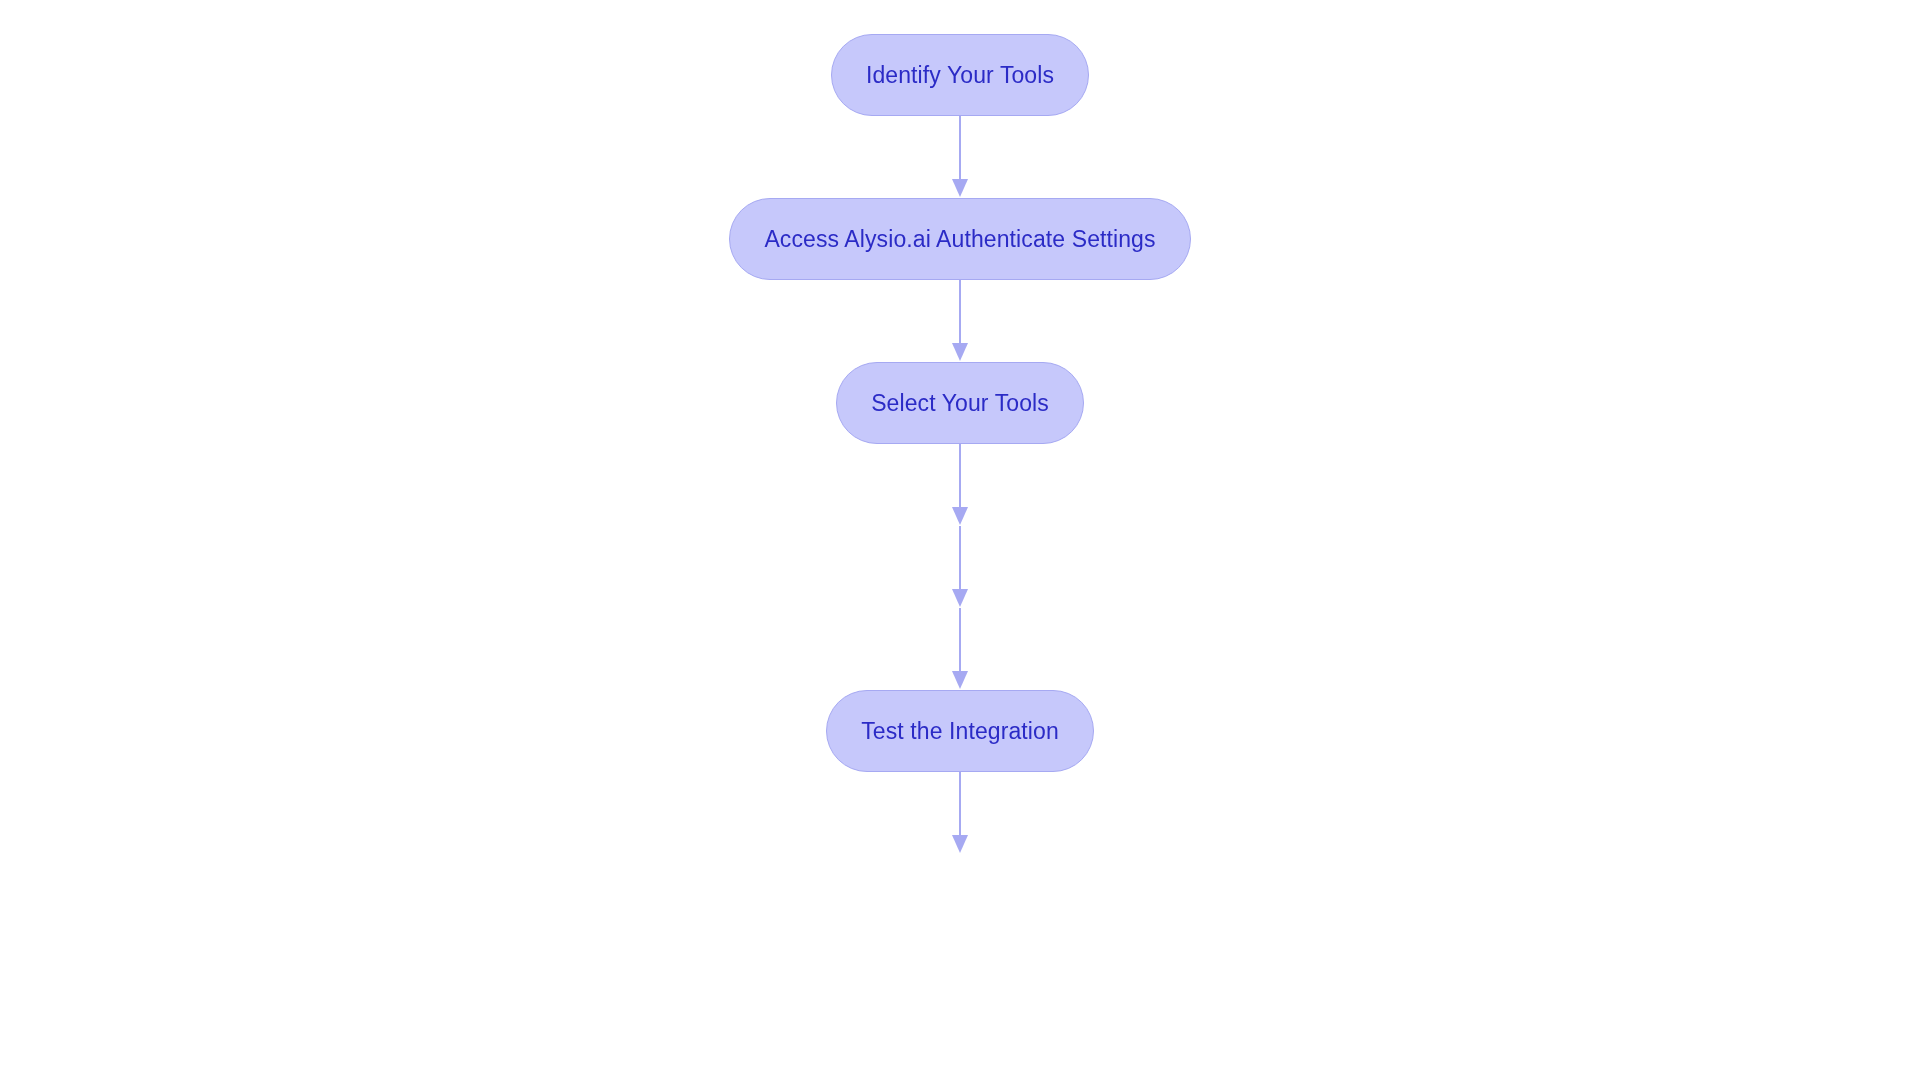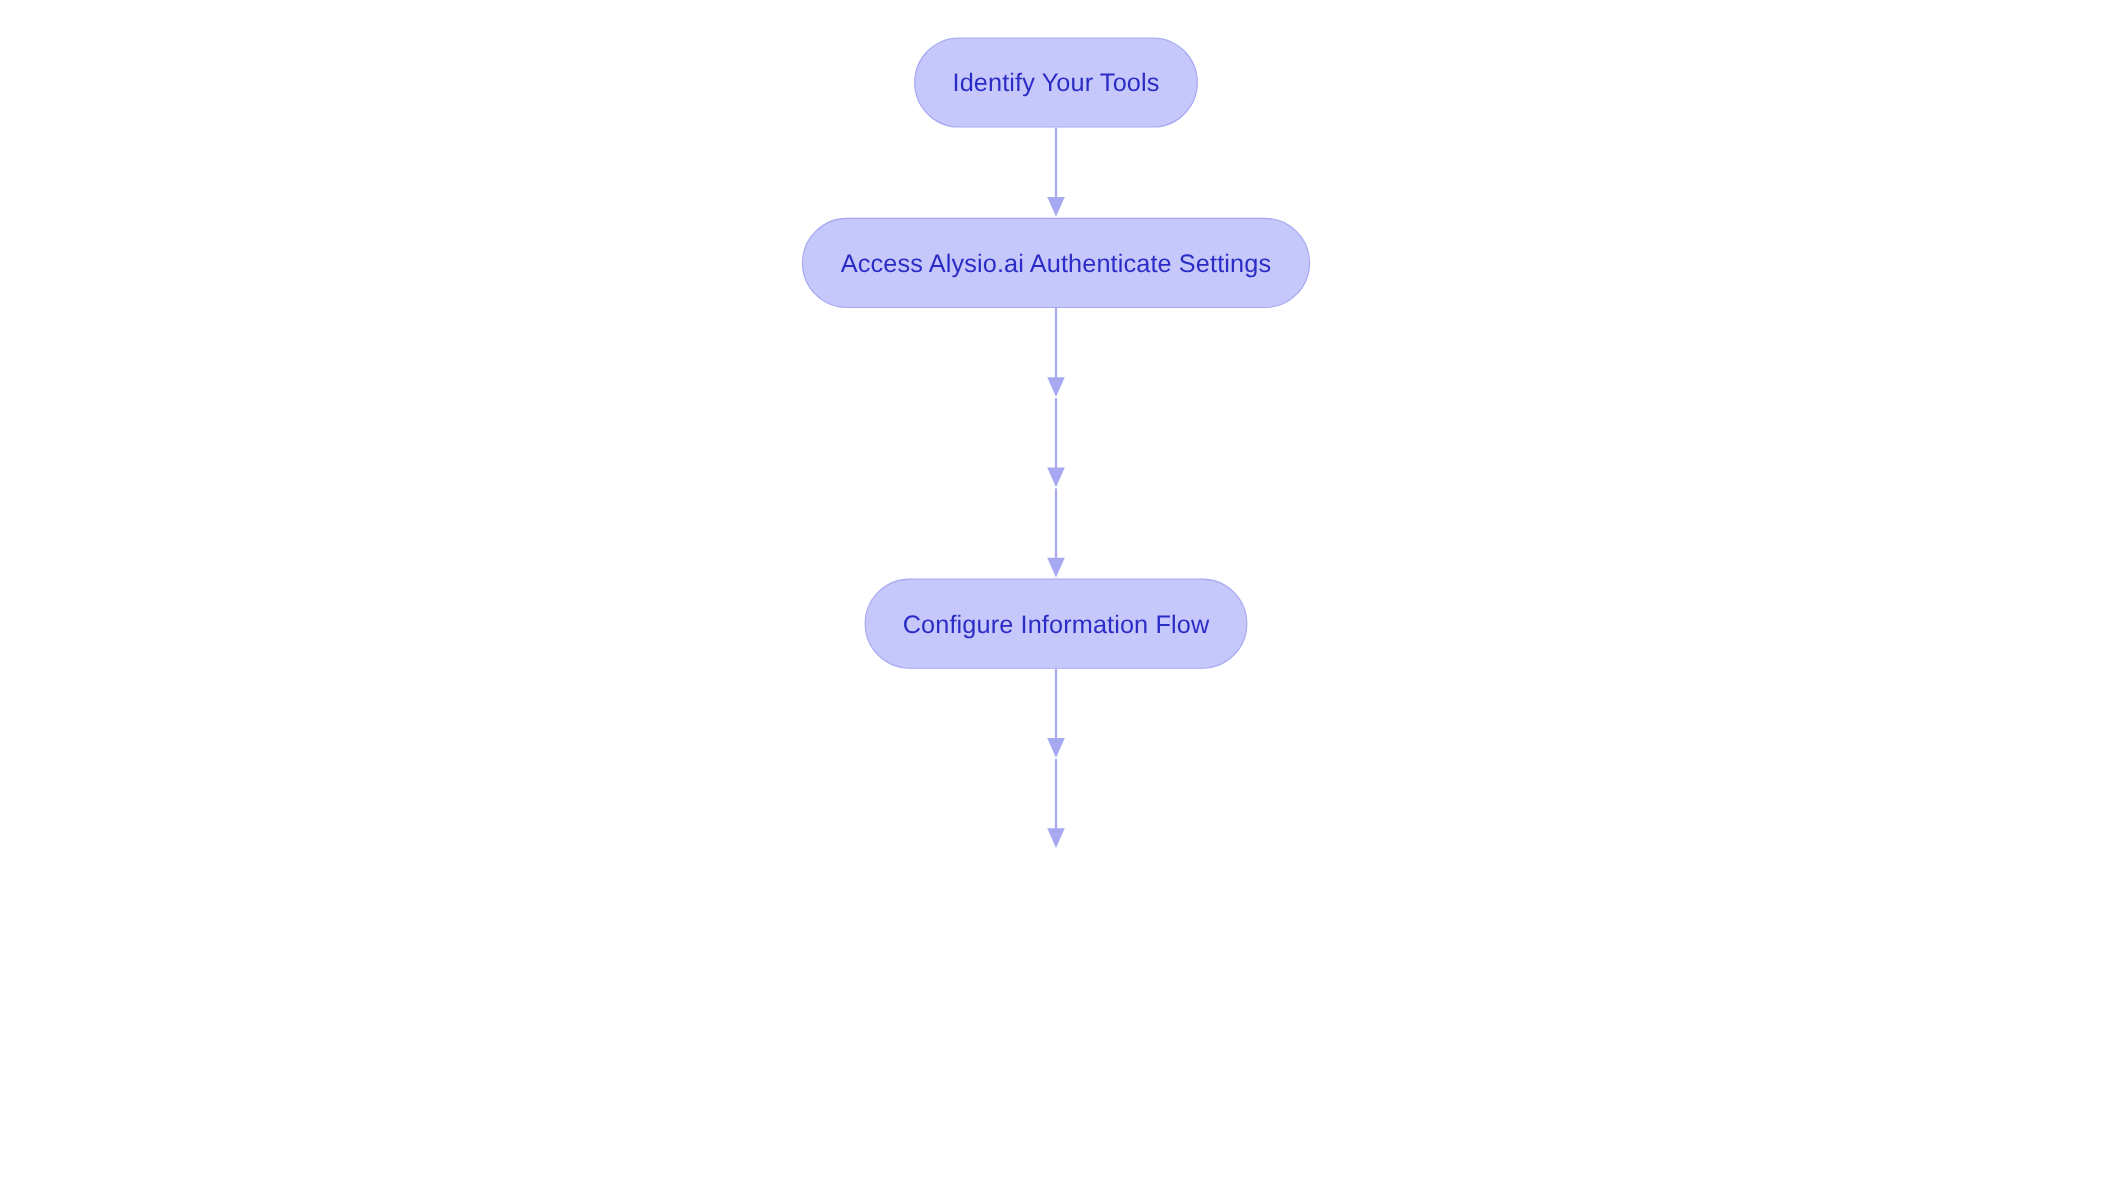--- a/index.html
+++ b/index.html
@@ -98,42 +98,45 @@
 
     <div class="flow-node">
       <span class="flow-node-label">Access Alysio.ai Authenticate Settings</span>
     </div>
 
     <div class="flow-connector">
       <div class="conn-line"></div>
       <div class="conn-head"></div>
     </div>
 
-
-    <div class="flow-connector">
-      <div class="conn-line"></div>
-      <div class="conn-head"></div>
-    </div>
-
-
-    <div class="flow-connector">
-      <div class="conn-line"></div>
-      <div class="conn-head"></div>
-    </div>
-
     <div class="flow-node">
-      <span class="flow-node-label">Configure Information Flow</span>
+      <span class="flow-node-label">Select Your Tools</span>
     </div>
 
     <div class="flow-connector">
       <div class="conn-line"></div>
       <div class="conn-head"></div>
     </div>
 
 
     <div class="flow-connector">
       <div class="conn-line"></div>
       <div class="conn-head"></div>
     </div>
 
 
+    <div class="flow-connector">
+      <div class="conn-line"></div>
+      <div class="conn-head"></div>
+    </div>
+
+    <div class="flow-node">
+      <span class="flow-node-label">Test the Integration</span>
+    </div>
+
+    <div class="flow-connector">
+      <div class="conn-line"></div>
+      <div class="conn-head"></div>
+    </div>
+
+
   </div>
 </div>
 
 </body></html>

